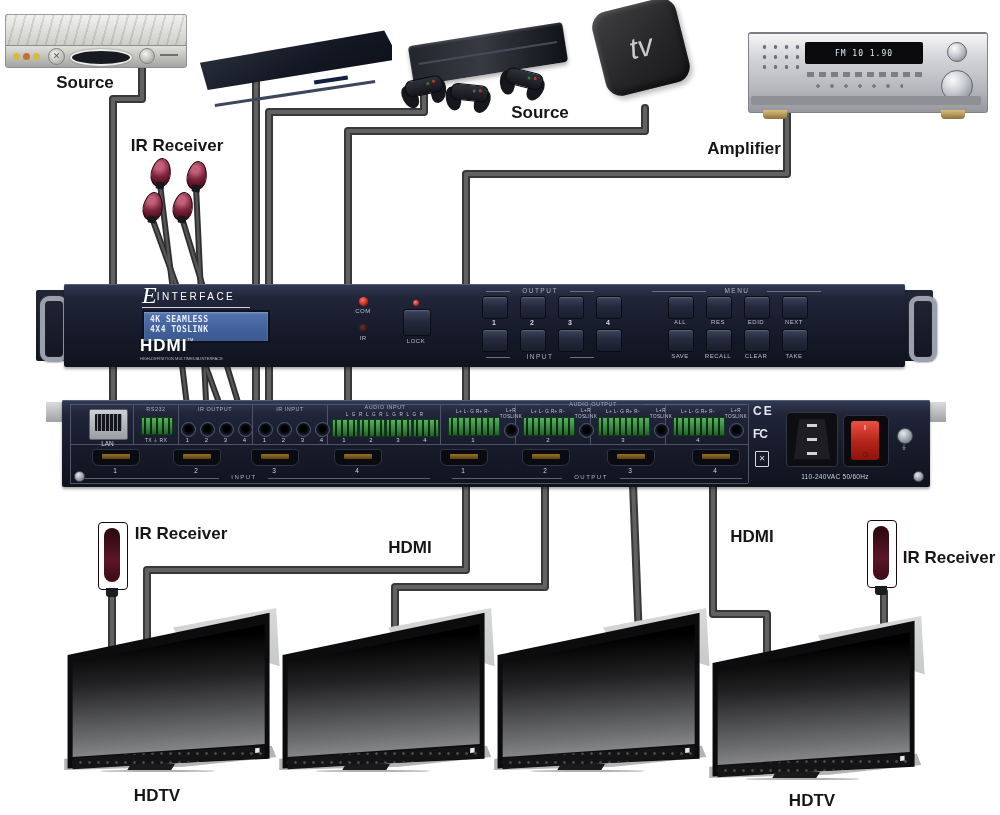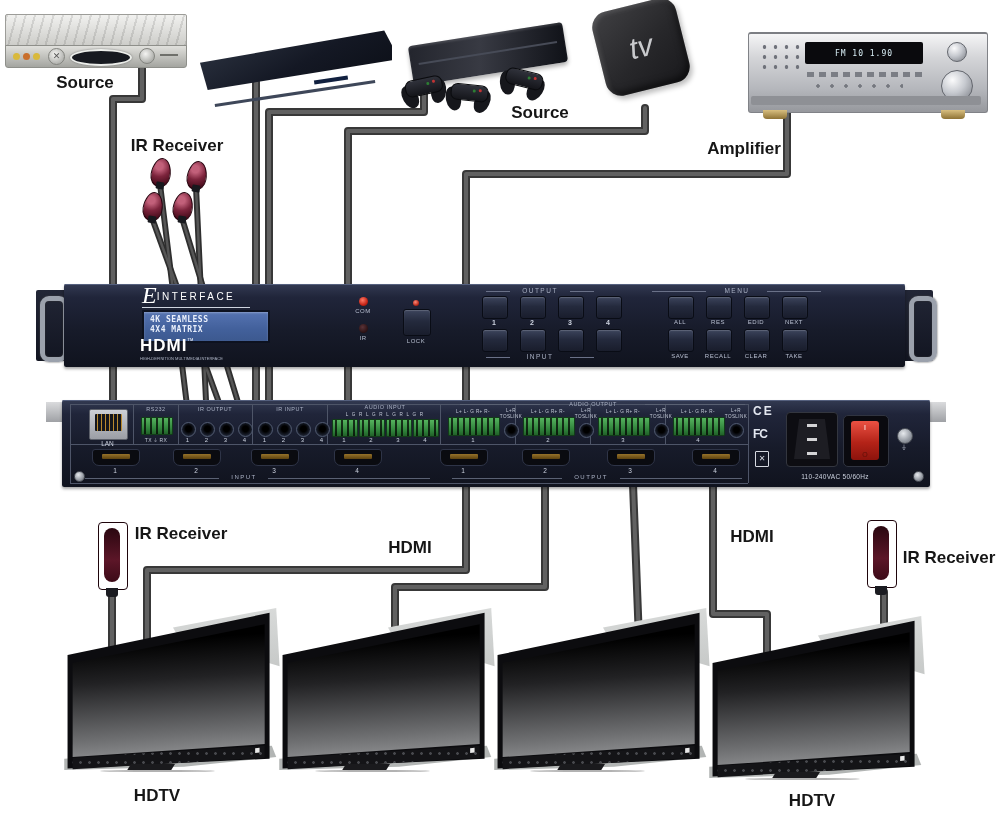--- a/index.html
+++ b/index.html
@@ -175,21 +175,21 @@
   <div class="ear" style="left:903px;top:290px;width:30px;height:71px"></div>
   <div class="handle" style="left:909px;top:296px;width:18px;height:56px"></div>
 
   <div class="panel" style="left:64px;top:284px;width:841px;height:83px"></div>
 
   <div class="abs" style="left:142px;top:285px;width:108px;height:22px;z-index:3;border-bottom:1px solid #cfd4e0;color:#fff;white-space:nowrap">
     <span style="font-family:'Liberation Serif',serif;font-style:italic;font-size:24px;line-height:20px">E</span><span style="font-size:10px;letter-spacing:2.5px;vertical-align:3px">INTERFACE</span>
   </div>
   <div class="abs" style="left:142px;top:310px;width:124px;height:29px;z-index:3;background:linear-gradient(#5573b1,#42609b 60%,#3c598f);border:2px solid #0d1220;border-radius:1px;box-shadow:inset 0 1px 2px rgba(255,255,255,.3)">
     <div style="font-family:'DejaVu Sans Mono',monospace;font-size:8px;font-weight:bold;color:#e9effb;padding:3px 0 0 6px;letter-spacing:.5px;line-height:10px">4K SEAMLESS</div>
-    <div style="font-family:'DejaVu Sans Mono',monospace;font-size:8px;font-weight:bold;color:#e9effb;padding-left:6px;letter-spacing:.5px;line-height:10px">4X4 MATRIX</div>
+    <div style="font-family:'DejaVu Sans Mono',monospace;font-size:8px;font-weight:bold;color:#e9effb;padding-left:6px;letter-spacing:.5px;line-height:10px">4X4 TOSLINK</div>
   </div>
   <div class="abs" style="left:140px;top:336px;z-index:3;color:#fff;width:110px">
     <span style="font-size:17px;font-weight:900;letter-spacing:1px">HDMI</span><span style="font-size:4px;vertical-align:10px">TM</span>
     <div style="font-size:4px;color:#aeb5c6;white-space:nowrap;overflow:hidden;width:96px">HIGH-DEFINITION MULTIMEDIA INTERFACE</div>
   </div>
 
   <div class="led" style="left:359px;top:297px;width:9px;height:9px;z-index:3;background:radial-gradient(circle at 40% 35%,#ff7a66,#c42417 60%,#6e0d06)"></div>
   <div class="blab" style="left:351px;top:308px;width:24px;z-index:3">COM</div>
   <div class="led" style="left:359px;top:324px;width:9px;height:9px;z-index:3;background:radial-gradient(circle at 40% 35%,#5a3338,#2a1113 70%)"></div>
   <div class="blab" style="left:351px;top:335px;width:24px;z-index:3">IR</div>

